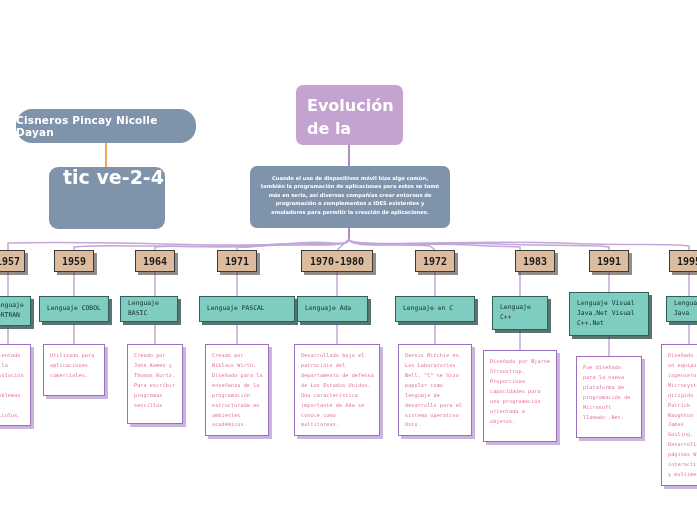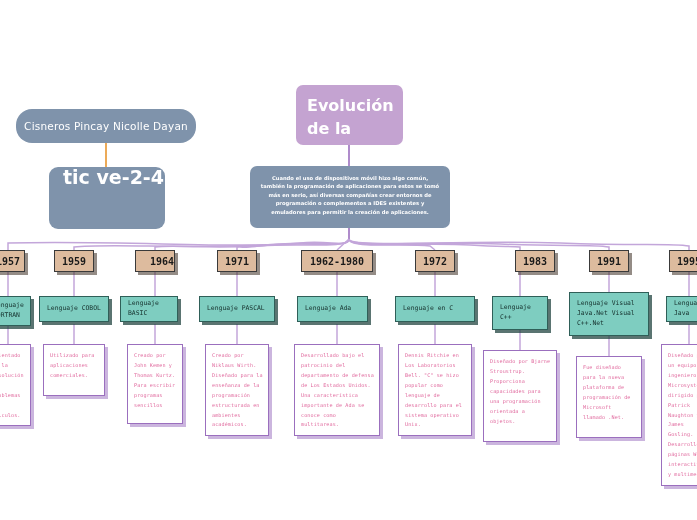--- a/index.html
+++ b/index.html
@@ -18,21 +18,21 @@
     position:absolute;
     background:#7f93ab;
     border-radius:9px;
     color:#ffffff;
     box-sizing:border-box;
     font-family:"DejaVu Sans", sans-serif;
   }
   #author-box{
     left:16px;top:109px;width:180px;height:34px;
     display:flex;align-items:center;justify-content:center;
-    font-size:10.5px;font-weight:normal;letter-spacing:.2px;border-radius:16px;
+    font-size:10.5px;font-weight:bold;letter-spacing:.2px;border-radius:16px;
   }
   #course-box{
     left:49px;top:167px;width:116px;height:62px;
     display:flex;align-items:flex-start;
     padding-left:14px;
     font-size:19px;font-weight:bold;line-height:1.15;
   }
   #title-box{
     left:296px;top:85px;width:107px;height:60px;
     background:#c4a3d1;
@@ -158,36 +158,36 @@
         <span>Lenguaje FORTRAN</span>
       </div>
       <div class="note" style="left: -15px; top: 344px; width: 46px; min-height: 78px;"><span>Orientado en la resolución de problemas de cálculos.</span></div>
       <div class="year" style="left: 54px; width: 40px;">
         <span>1959</span>
       </div>
       <div class="lang" style="left: 39px; top: 296px; width: 70px; height: 26px;">
         <span>Lenguaje COBOL</span>
       </div>
       <div class="note" style="left: 43px; top: 344px; width: 62px; min-height: 52px;"><span>Utilizado para aplicaciones comerciales.</span></div>
-      <div class="year" style="left: 135px; width: 40px; justify-content: flex-end;">
+      <div class="year" style="left: 135px; width: 40px;">
         <span>1964</span>
       </div>
       <div class="lang" style="left: 120px; top: 296px; width: 58px; height: 26px;">
         <span>Lenguaje BASIC</span>
       </div>
       <div class="note" style="left: 127px; top: 344px; width: 56px; min-height: 80px;"><span>Creado por John Kemen y Thomas Kurtz. Para escribir programas sencillos</span></div>
       <div class="year" style="left: 217px; width: 40px;">
         <span>1971</span>
       </div>
-      <div class="lang" style="left: 199px; top: 296px; width: 76px; height: 26px;">
+      <div class="lang" style="left: 199px; top: 296px; width: 96px; height: 26px;">
         <span>Lenguaje PASCAL</span>
       </div>
       <div class="note" style="left: 205px; top: 344px; width: 64px; min-height: 86px;"><span>Creado por Niklaus Wirth. Diseñado para la enseñanza de la programación estructurada en ambientes académicos.</span></div>
       <div class="year" style="left: 301px; width: 72px;">
-        <span>1962-1980</span>
+        <span>1970-1980</span>
       </div>
       <div class="lang" style="left: 297px; top: 296px; width: 71px; height: 26px;">
         <span>Lenguaje Ada</span>
       </div>
       <div class="note" style="left: 294px; top: 344px; width: 86px; min-height: 80px;"><span>Desarrollado bajo el patrocinio del departamento de defensa de Los Estados Unidos. Una característica importante de Ada se conoce como multitareas.</span></div>
       <div class="year" style="left: 415px; width: 40px;">
         <span>1972</span>
       </div>
       <div class="lang" style="left: 395px; top: 296px; width: 80px; height: 26px;">
         <span>Lenguaje en C</span>

